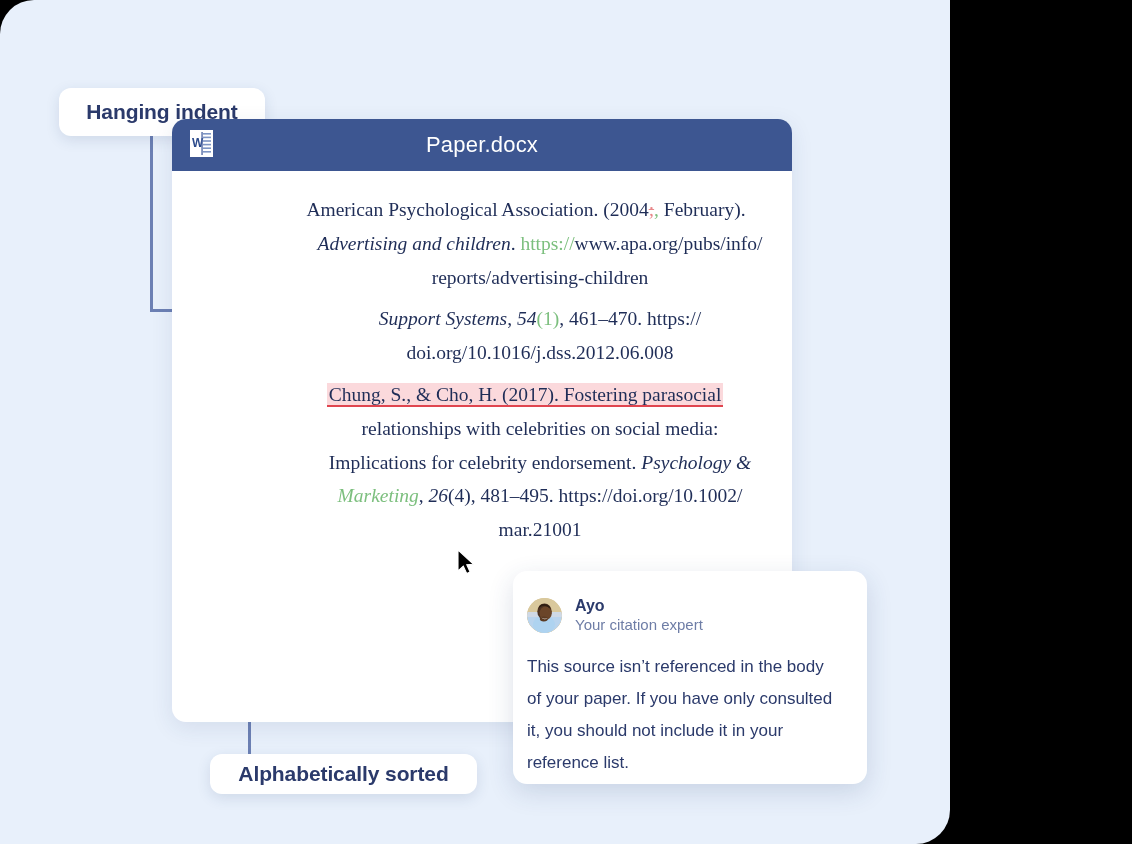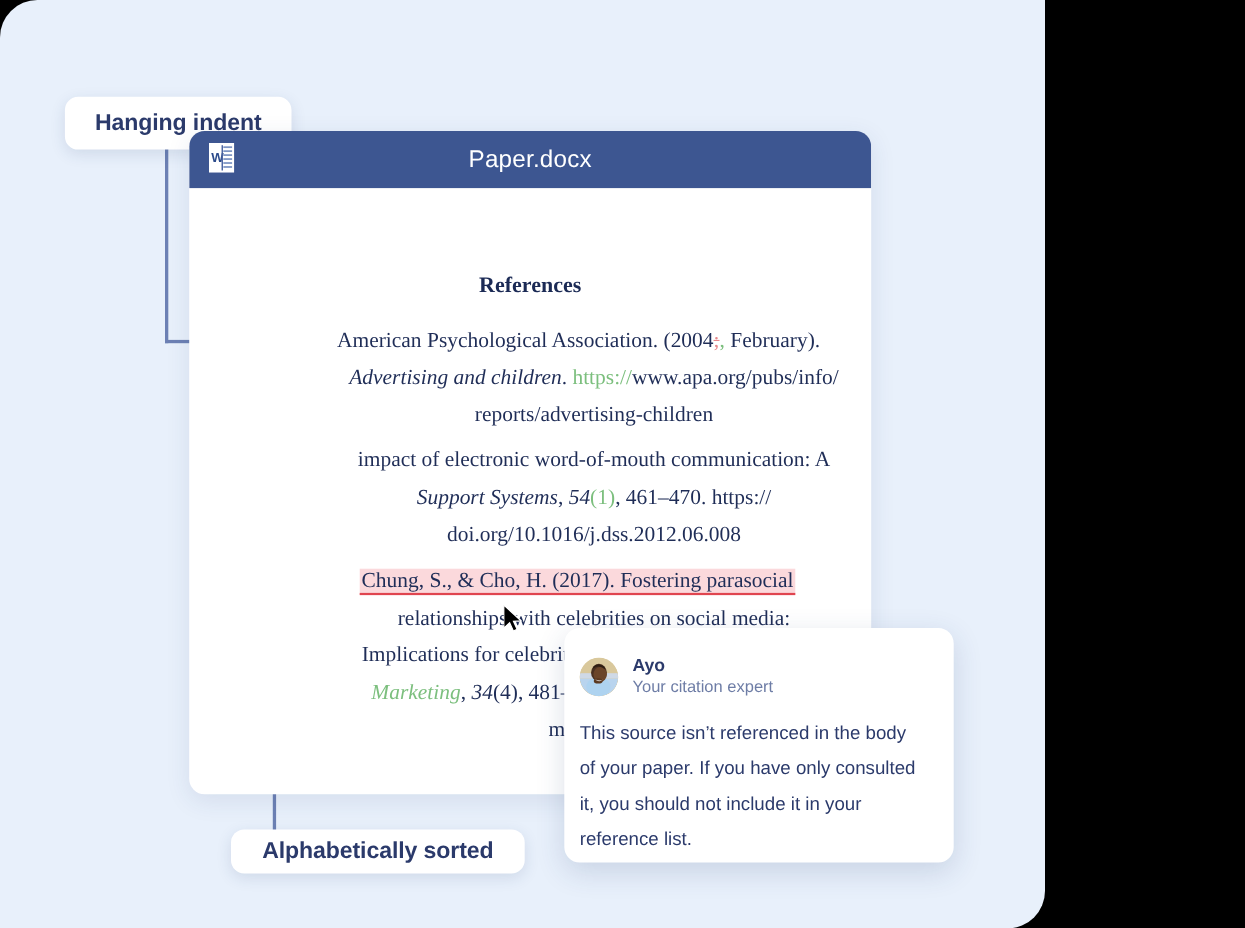--- a/index.html
+++ b/index.html
@@ -251,37 +251,35 @@
             <rect x="13" y="17.4" width="8" height="1.6"></rect>
             <rect x="13" y="21" width="8" height="1.6"></rect>
           </g>
           <rect x="11.4" y="2" width="1.3" height="23" fill="#4a63a0"></rect>
         </svg>
       </span>
       <span class="doc-title">Paper.docx</span>
     </div>
 
     <div class="doc-body">
-      <div class="doc-heading">References</div>
       <div class="ref-list" id="ref-list">
           <div class="ref">
             <div class="line"><span><span>American Psychological Association. (2004</span><span class="del">;</span><span class="ins">,</span><span> February).</span></span></div>
             <div class="line indent"><span><span class="ital">Advertising and children</span><span>. </span><span class="ins">https://</span><span>www.apa.org/pubs/info/</span></span></div>
             <div class="line indent"><span><span>reports/advertising-children</span></span></div>
           </div>
           <div class="ref">
-            <div class="line indent"><span><span>impact of electronic word-of-mouth communication: A</span></span></div>
             <div class="line indent"><span><span class="ital">Support Systems</span><span>, </span><span class="ital">54</span><span class="ins">(1)</span><span>, 461–470. https://</span></span></div>
             <div class="line indent"><span><span>doi.org/10.1016/j.dss.2012.06.008</span></span></div>
           </div>
           <div class="ref">
             <div class="line"><span class="flagged"><span>Chung, S., &amp; Cho, H. (2017). Fostering parasocial</span></span></div>
             <div class="line indent"><span><span>relationships with celebrities on social media:</span></span></div>
             <div class="line indent"><span><span>Implications for celebrity endorsement. </span><span class="ital">Psychology &amp;</span></span></div>
-            <div class="line indent"><span><span class="ins-ital">Marketing</span><span>, </span><span class="ital">34</span><span>(4), 481–495. https://doi.org/10.1002/</span></span></div>
+            <div class="line indent"><span><span class="ins-ital">Marketing</span><span>, </span><span class="ital">26</span><span>(4), 481–495. https://doi.org/10.1002/</span></span></div>
             <div class="line indent"><span><span>mar.21001</span></span></div>
           </div>
         </div>
     </div>
   </div>
 
   <span class="cursor">
     <svg viewBox="0 0 20 27" width="20" height="27" xmlns="http://www.w3.org/2000/svg">
       <polygon points="0,0 0,21 5.3,16.1 8.7,23.6 12.1,22.1 8.8,14.8 15.6,14.4" fill="#000000" stroke="#ffffff" stroke-width="1.1"></polygon>
     </svg>

